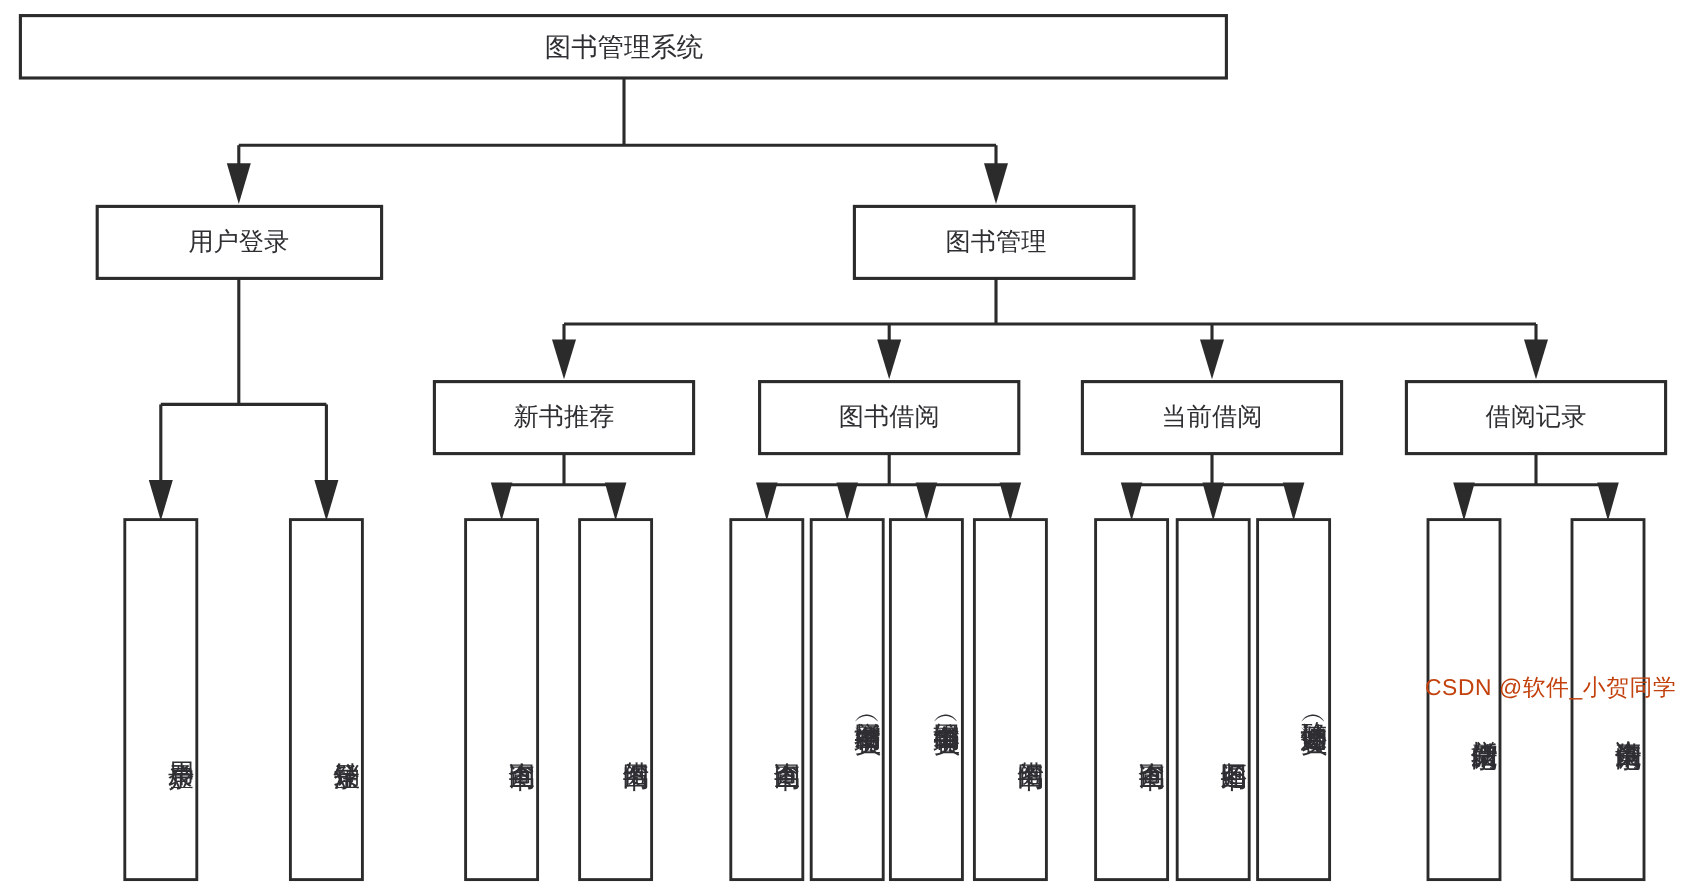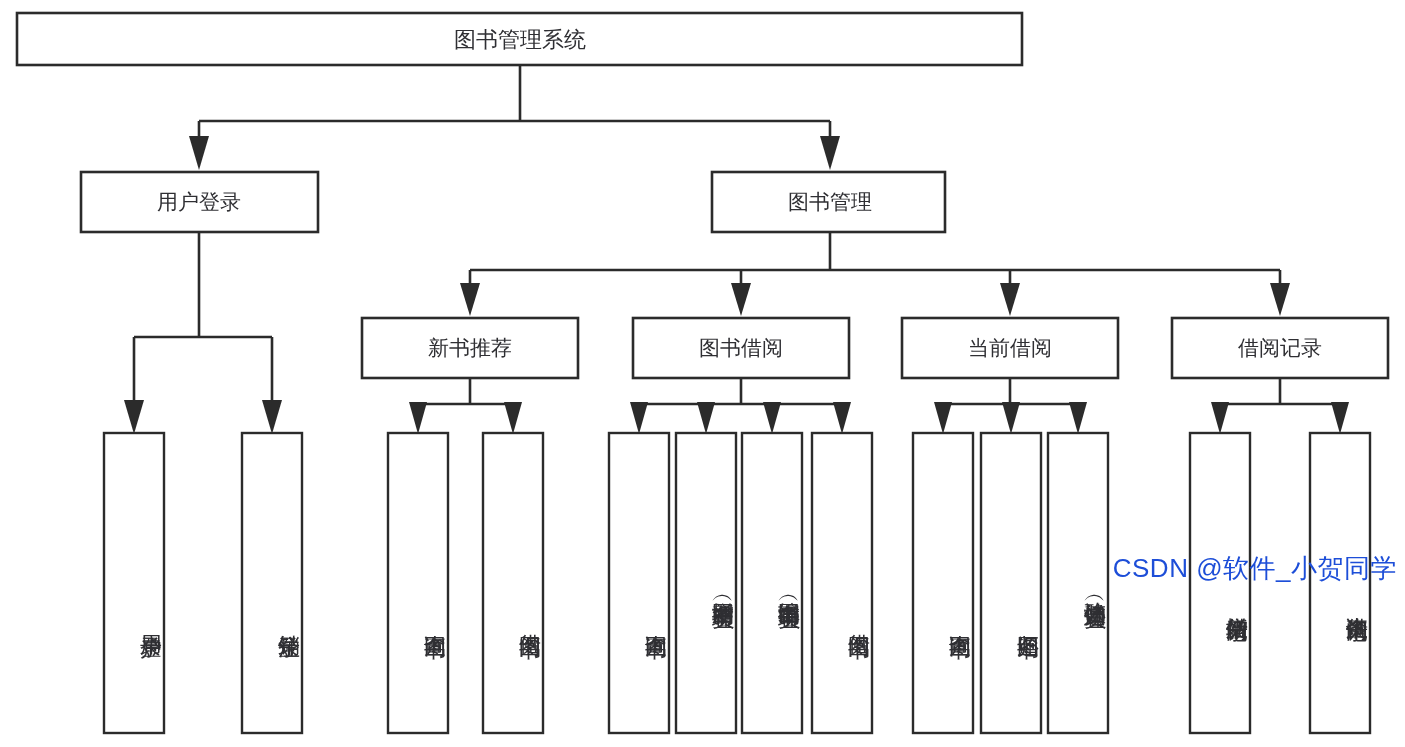--- a/index.html
+++ b/index.html
@@ -67,22 +67,22 @@
     color: #2f2f33;
     letter-spacing: 1px;
     white-space: nowrap;
     pointer-events: none;
     font-family: "Liberation Sans", "DejaVu Sans", sans-serif;
   }
   .watermark {
     position: absolute;
     right: 8px;
     bottom: 4px;
-    font-size: 26px;
-    color: #1d4ed8;
+    font-size: 19px;
+    color: #c2410c;
     font-family: "Liberation Sans", "DejaVu Sans", sans-serif;
     letter-spacing: 0.5px;
     white-space: nowrap;
   }
 </style>
 </head>
 <body>
 
 <div id="diagram-root">
 

